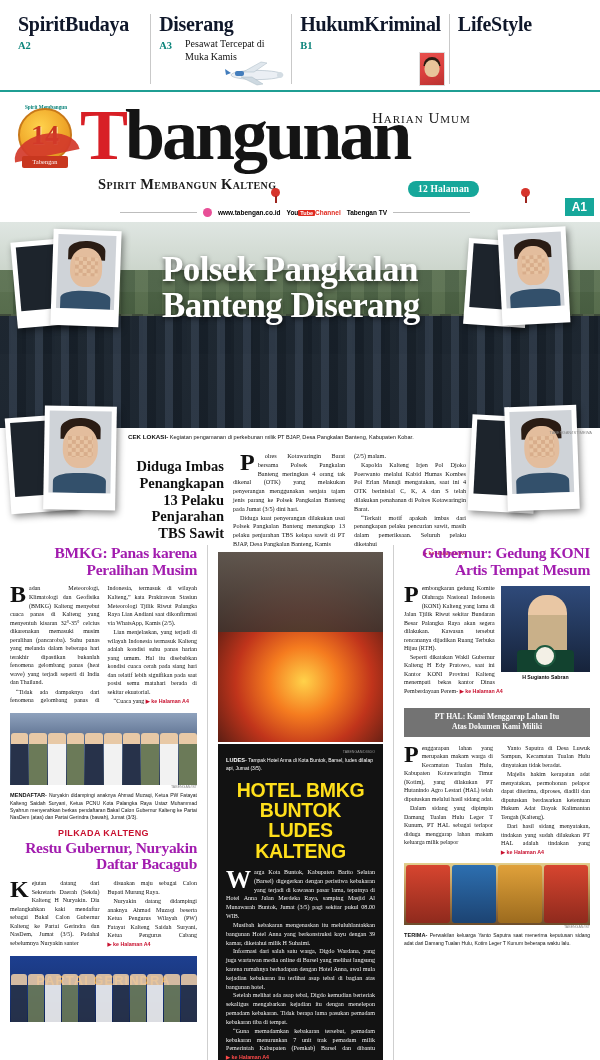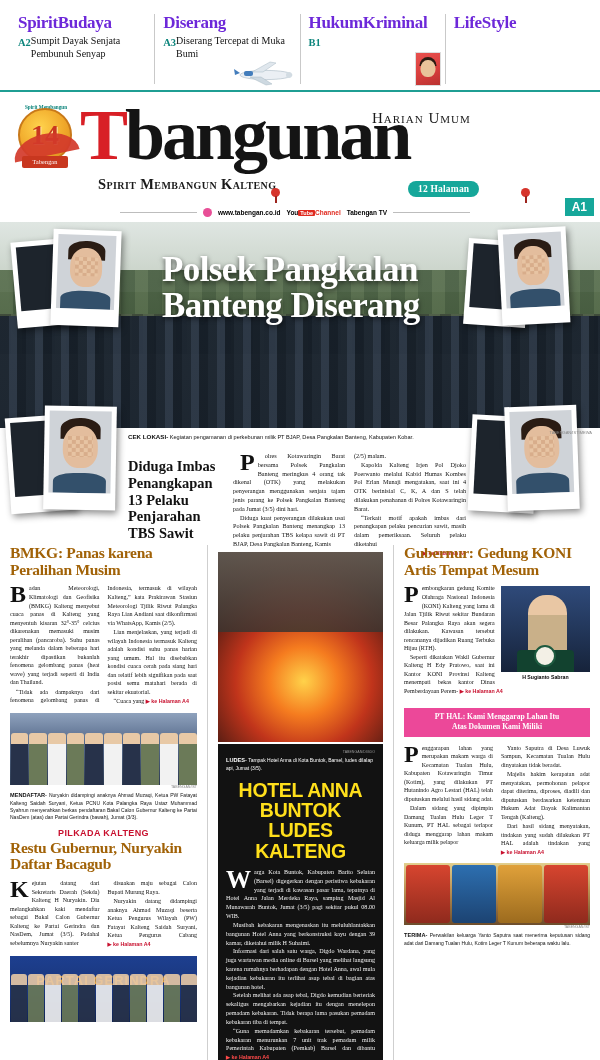--- a/index.html
+++ b/index.html
@@ -16,25 +16,25 @@
   .teaser-strip {
     display: flex; height: 92px; padding: 14px 10px 6px 10px;
     border-bottom: 2px solid #1f9e93;
   }
   .teaser {
     flex: 1; padding: 0 8px; position: relative;
     display: flex; flex-direction: column;
   }
   .teaser + .teaser { border-left: 1px solid #c9c9c9; }
   .teaser-title {
-    color: #6d28d9; font-weight: bold; font-size: 17px;
+    color: #0f172a; font-weight: bold; font-size: 20px;
     line-height: 1.05; letter-spacing: -0.3px; margin-bottom: 3px;
     font-family: "Liberation Serif", serif;
   }
-  .teaser-body { display: flex; gap: 0; }
+  .teaser-body { display: flex; gap: 13px; }
   .teaser-page {
     color: #0d857c; font-weight: bold; font-size: 10.5px;
     line-height: 1.25; flex: 0 0 auto; padding-top: 1px;
   }
   .teaser-text {
     font-size: 10px; line-height: 1.28; color: #111;
     font-family: "Liberation Serif", serif;
   }
   .teaser-thumb {
     position: absolute; right: 4px; bottom: -2px;
@@ -189,21 +189,21 @@
   .maincap {
     position: absolute; left: 128px; top: 433px; width: 290px;
     font-size: 5.6px; color: #111; font-family: "Liberation Sans", sans-serif;
     line-height: 1.4;
   }
   .maincap b { font-size: 6.2px; }
   .credit-right { position:absolute; right:8px; top:430px; font-size:4px; color:#888;
                   font-family:"Liberation Sans",sans-serif; }
   .lead-wrap { position: absolute; left: 128px; top: 452px; width: 462px; display: flex; gap: 9px; }
   .lead-kicker {
-    width: 96px; font-size: 14.5px; line-height: 1.16;
+    width: 96px; text-align: right; font-size: 14.5px; line-height: 1.16;
     font-weight: bold; color: #111; font-family: "Liberation Serif", serif;
     padding-top: 6px;
   }
   .lead-col {
     width: 112px; font-size: 6.2px; line-height: 1.42; text-align: justify;
     color: #111; font-family: "Liberation Serif", serif;
   }
   .lead-col p { text-indent: 7px; }
   .dropcap::first-letter {
     float: left; font-size: 24px; line-height: .82; font-weight: bold;
@@ -215,22 +215,22 @@
   }
 
   
   .lower { position: absolute; left: 0; top: 545px; width: 600px; height: 515px; display: flex; gap: 0; }
   .col { padding: 0 10px; }
   .col-l { width: 208px; border-right: 1px solid #cfcfcf; }
   .col-m { width: 186px; border-right: 1px solid #cfcfcf; }
   .col-r { width: 206px; }
 
   .art-title {
-    font-size: 15.5px; line-height: 1.08; font-weight: bold; text-align: left;
-    color: #a16207; letter-spacing: -.3px; margin-bottom: 6px;
+    font-size: 15.5px; line-height: 1.08; font-weight: bold; text-align: right;
+    color: #a21caf; letter-spacing: -.3px; margin-bottom: 6px;
     font-family: "Liberation Serif", serif;
   }
   .two-col {
     column-count: 2; column-gap: 8px; font-size: 6px; line-height: 1.42;
     text-align: justify; color: #111; font-family: "Liberation Serif", serif;
   }
   .two-col p { text-indent: 6px; margin-bottom: 1px; }
   .two-col p.first { text-indent: 0; }
 
   .photo {
@@ -243,21 +243,21 @@
   .cap b { font-size: 5.6px; }
   .credit { font-size: 3.6px; color:#888; text-align:right;
             font-family:"Liberation Sans",sans-serif; }
 
   .kicker-red {
     text-align: center; color: #c8102e; font-weight: bold; font-size: 9px;
     letter-spacing: .4px; font-family: "Liberation Sans", sans-serif;
     margin-bottom: 2px;
   }
   .redbar {
-    background: #ec4899; color: #fff; text-align: center; font-weight: bold;
+    background: #737373; color: #fff; text-align: center; font-weight: bold;
     font-size: 7.6px; line-height: 1.35; padding: 4px 20px; margin: 5px 0 7px 0;
     font-family: "Liberation Serif", serif;
   }
 
   
   .hotelbox {
     background: #121212; color: #fff; padding: 6px 8px 9px 8px; margin-top: 2px;
   }
   .hotelbox .hcap { font-size: 5px; line-height: 1.4; margin-top: 3px; color: #fff;
                     font-family: "Liberation Sans", sans-serif; }
@@ -320,29 +320,28 @@
 <body>
 
 <div class="page">
 
   <div class="teaser-strip">
 
     <div class="teaser">
       <div class="teaser-title">SpiritBudaya</div>
       <div class="teaser-body">
         <div class="teaser-page">A2</div>
-        <div class="teaser-text">Sumpit Dayak Senjata Pembunuh Senyap</div>
       </div>
     </div>
 
     <div class="teaser">
       <div class="teaser-title">Diserang</div>
       <div class="teaser-body">
         <div class="teaser-page">A3</div>
-        <div class="teaser-text">Diserang Tercepat di Muka Bumi</div>
+        <div class="teaser-text">Pesawat Tercepat di Muka Kamis</div>
       </div>
       <svg class="plane-icon" width="66" height="30" viewBox="0 0 66 30">
         <ellipse cx="34" cy="17" rx="26" ry="4.6" fill="#e9eef3" stroke="#9fb0bd" stroke-width=".6"></ellipse>
         <path d="M20 14 L38 4 L44 5 L31 14 Z" fill="#dde5ec" stroke="#9fb0bd" stroke-width=".5"></path>
         <path d="M18 19 L34 27 L40 26 L29 19 Z" fill="#c9d5de" stroke="#9fb0bd" stroke-width=".5"></path>
         <path d="M8 15 L2 11 L3 17 Z" fill="#2f6fb5"></path>
         <rect x="12" y="13" width="9" height="5" rx="2" fill="#2f6fb5"></rect>
         <circle cx="57" cy="17" r="3" fill="#cfd9e1"></circle>
       </svg>
     </div>
@@ -573,21 +572,21 @@
         <div class="smoke"></div>
       </div>
 
       <div class="hotelbox">
         <div class="credit" style="color:#999">TABENGAN/DIGDO</div>
         <div class="hcap">
           <b>LUDES-</b>
           <span>Tampak Hotel Anna di Kota Buntok, Barsel, ludes dilalap api, Jumat (3/5).</span>
         </div>
         <div class="hotel-title">
-          <div>HOTEL ANNA</div>
+          <div>HOTEL BMKG</div>
           <div>BUNTOK LUDES</div>
           <div>KALTENG</div>
         </div>
         <div class="hotel-body">
           <p class="dropcap-w" style="text-indent:0">Warga Kota Buntok, Kabupaten Barito Selatan (Barsel) digegerkan dengan peristiwa kebakaran yang terjadi di kawasan pasar lama, tepatnya di Hotel Anna Jalan Merdeka Raya, samping Masjid Al Munawarah Buntok, Jumat (3/5) pagi sekitar pukul 08.00 WIB.</p>
           <p>Musibah kebakaran mengenaskan itu meluluhlantakkan bangunan Hotel Anna yang berkonstruksi kayu dengan 39 kamar, diketahui milik H Suhaimi.</p>
           <p>Informasi dari salah satu warga, Digdo Wardana, yang juga wartawan media online di Barsel yang melihat langsung karena rumahnya berhadapan dengan Hotel Anna, awal mula kejadian kebakaran itu terlihat asap tebal di bagian atas bangunan hotel.</p>
           <p>Setelah melihat ada asap tebal, Digdo kemudian berteriak sekaligus mengabarkan kejadian itu dengan menelepon pemadam kebakaran. Tidak berapa lama pasukan pemadam kebakaran tiba di tempat.</p>
           <p>
             <span>“Guna memadamkan kebakaran tersebut, pemadam kebakaran menurunkan 7 unit trak pemadam milik Pemerintah Kabupaten (Pemkab) Barsel dan dibantu</span>

